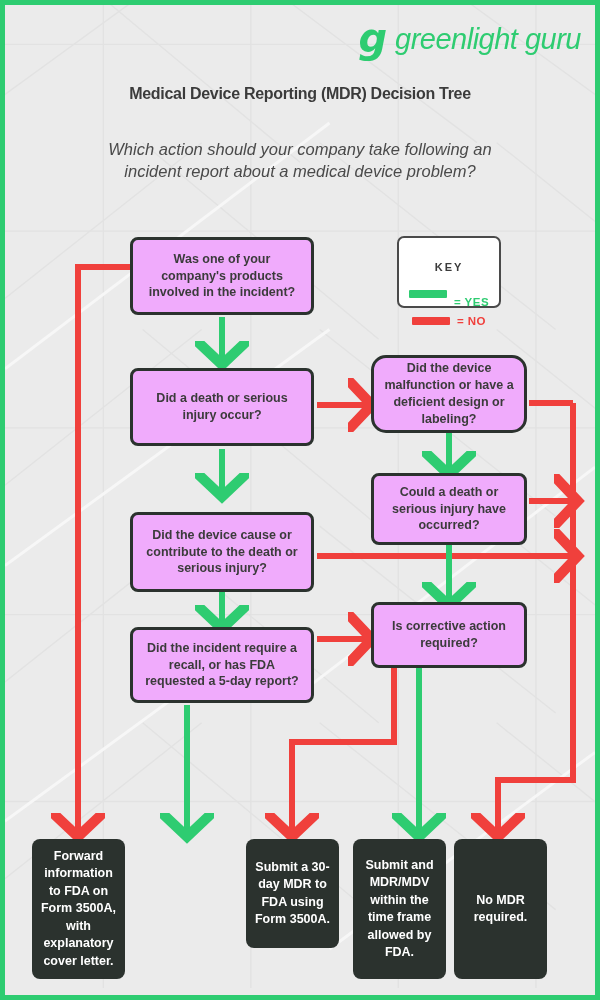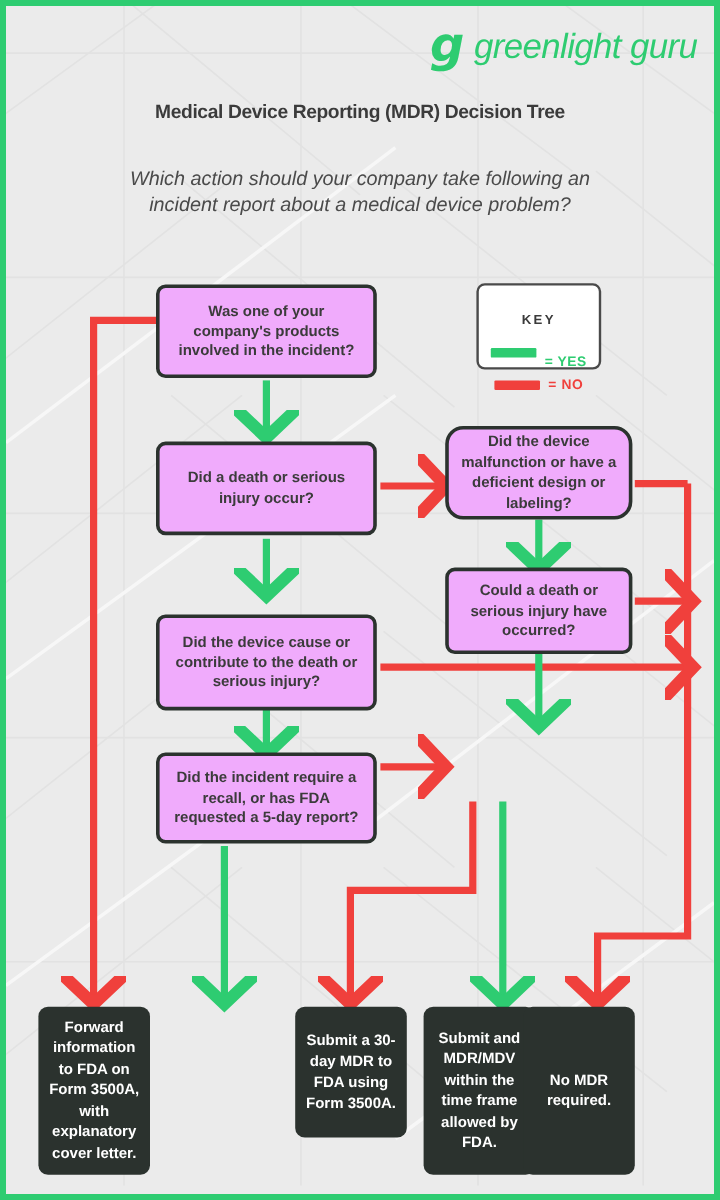--- a/index.html
+++ b/index.html
@@ -197,20 +197,23 @@
   </div>
 
   <div class="node" style="left:366px;top:350px;width:156px;height:78px;border-radius:15px;">
     <span>Did the device malfunction or have a deficient design or labeling?</span>
   </div>
 
   <div class="node" style="left:366px;top:468px;width:156px;height:72px;">
     <span>Could a death or serious injury have occurred?</span>
   </div>
 
+  <div class="node" style="left:366px;top:597px;width:156px;height:66px;">
+    <span>Is corrective action required?</span>
+  </div>
 
   <div id="key">
     <div class="key-title">KEY</div>
     <div class="key-row">
       <span class="swatch sw-yes"></span>
       <span class="key-label lbl-yes">= YES</span>
     </div>
     <div class="key-row">
       <span class="swatch sw-no"></span>
       <span class="key-label lbl-no">= NO</span>
@@ -223,17 +226,17 @@
 
 
   <div class="outcome" style="left:241px;top:834px;width:93px;height:109px;">
     <span>Submit a 30-day MDR to FDA using Form 3500A.</span>
   </div>
 
   <div class="outcome" style="left:348px;top:834px;width:93px;height:140px;">
     <span>Submit and MDR/MDV within the time frame allowed by FDA.</span>
   </div>
 
-  <div class="outcome" style="left:431px;top:834px;width:93px;height:140px;">
+  <div class="outcome" style="left:449px;top:834px;width:93px;height:140px;">
     <span>No MDR required.</span>
   </div>
 
 </div>
 
 </body></html>

